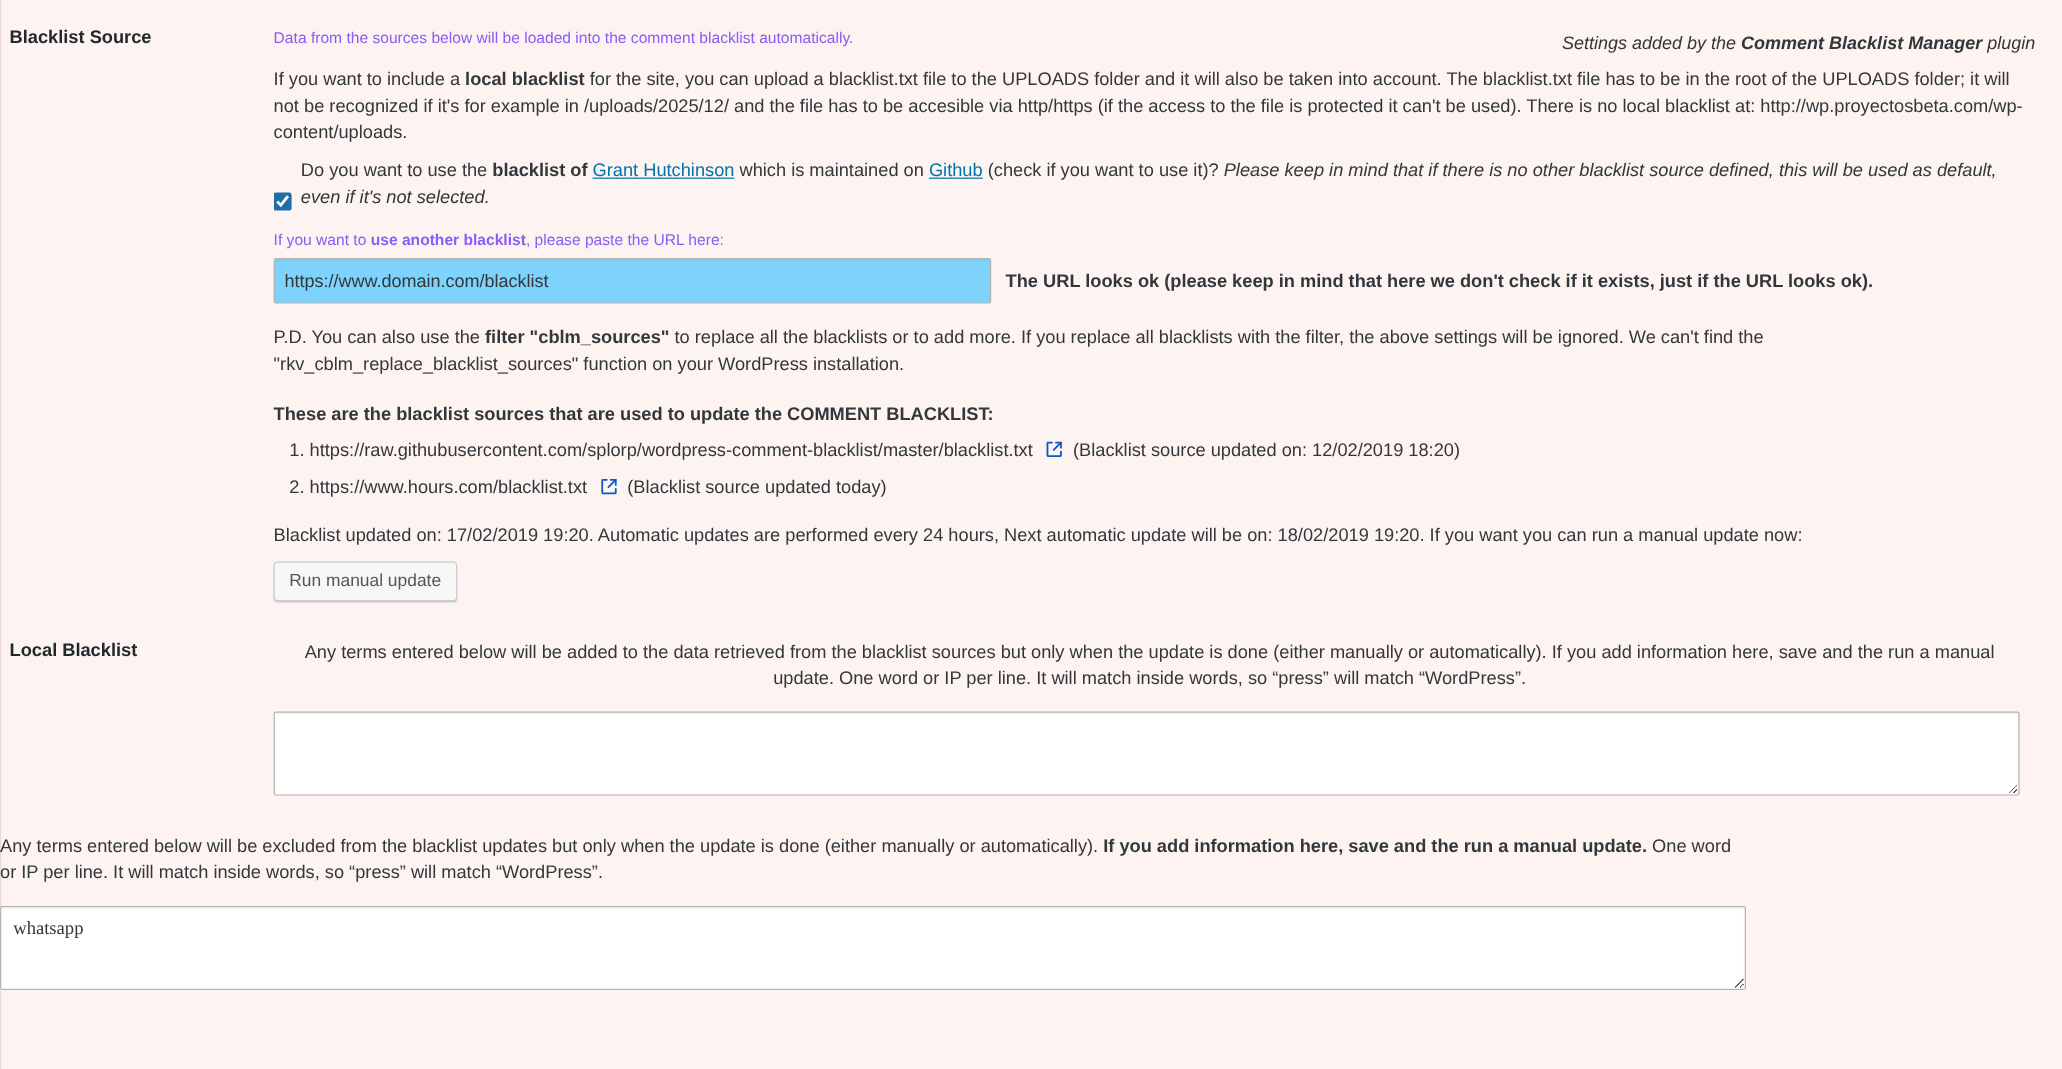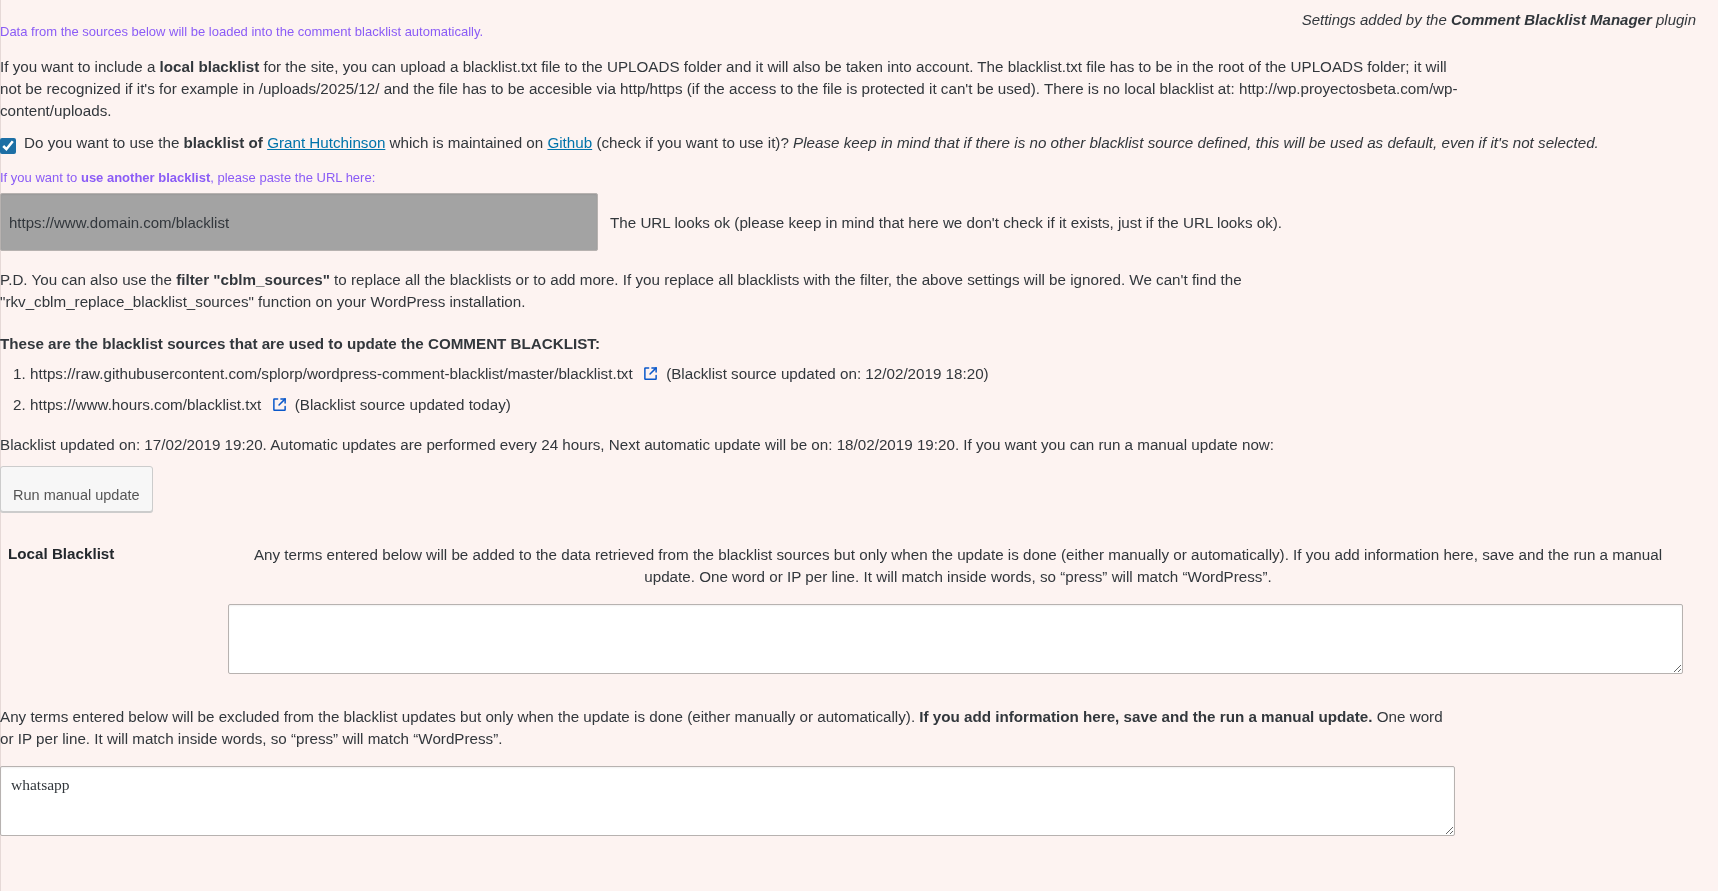--- a/index.html
+++ b/index.html
@@ -53,21 +53,21 @@
   }
   p.desc {
     margin: 0 0 14px 0;
     line-height: 1.5;
     font-size: 13px;
     color: #8b5cf6;
   }
   .plugin-note {
     position: absolute;
     right: 22px;
-    top: 11px;
+    top: 28px;
     font-style: italic;
     font-size: 15px;
     color: #32373c;
     white-space: nowrap;
   }
   .plugin-note b { font-style: italic; }
   .big-para {
     margin: 0 0 10px 0;
     line-height: 1.45;
     max-width: 1460px;
@@ -88,35 +88,36 @@
     color: #0073aa;
     text-decoration: underline;
   }
   .url-row {
     display: flex;
     align-items: center;
     margin: 6px 0 18px 0;
   }
   input.url-input {
     width: 580px;
-    padding: 15px 8px;
+    padding: 5px 8px;
     font-size: 15px;
     font-family: "Liberation Sans", sans-serif;
     border: 1px solid #b7b2b0;
     border-radius: 2px;
-    background: #a3a3a3;
+    background: #7dd3fc;
     color: #32373c;
     box-shadow: inset 0 1px 2px rgba(0,0,0,0.06);
     height: 26px;
     box-sizing: content-box;
   }
   .url-note {
     margin-left: 12px;
     font-size: 15.2px;
     color: #32373c;
+    font-weight: bold;
   }
   .pd-para {
     margin: 10px 0 22px 0;
     line-height: 1.45;
     max-width: 1470px;
   }
   .sources-title {
     font-weight: bold;
     margin: 0 0 8px 0;
     font-size: 15.2px;
@@ -136,21 +137,21 @@
     margin: 0 4px 0 6px;
   }
   .src-note { color: #32373c; }
   .updated-line {
     margin: 8px 0 10px 0;
     line-height: 1.45;
   }
   button.btn {
     font-family: "Liberation Sans", sans-serif;
     font-size: 14.5px;
-    padding: 18px 12px 6px 12px;
+    padding: 5px 12px 6px 12px;
     background: #f7f7f7;
     border: 1px solid #ccc;
     border-radius: 3px;
     color: #555;
     box-shadow: 0 1px 0 #ccc;
     cursor: pointer;
     line-height: 1.4;
   }
   textarea.big {
     width: 1455px;
@@ -174,20 +175,21 @@
   b, strong { font-weight: bold; }
   i, em { font-style: italic; }
 </style>
 </head>
 <body>
 
 <div class="page">
   <div class="left-rule"></div>
 
   <div class="row row-source">
+    <div class="th">Blacklist Source</div>
     <div class="td">
 
       <div class="plugin-note">
         <span>Settings added by the </span><b>Comment Blacklist Manager</b><span> plugin</span>
       </div>
 
       <p class="desc">Data from the sources below will be loaded into the comment blacklist automatically.</p>
 
       <p class="big-para">
         <span>If you want to include a </span><b>local blacklist</b><span> for the site, you can upload a blacklist.txt file to the UPLOADS folder and it will also be taken into account. The blacklist.txt file has to be in the root of the UPLOADS folder; it will not be recognized if it's for example in /uploads/2025/12/ and the file has to be accesible via http/https (if the access to the file is protected it can't be used). There is no local blacklist at: http://wp.proyectosbeta.com/wp-content/uploads.</span>

